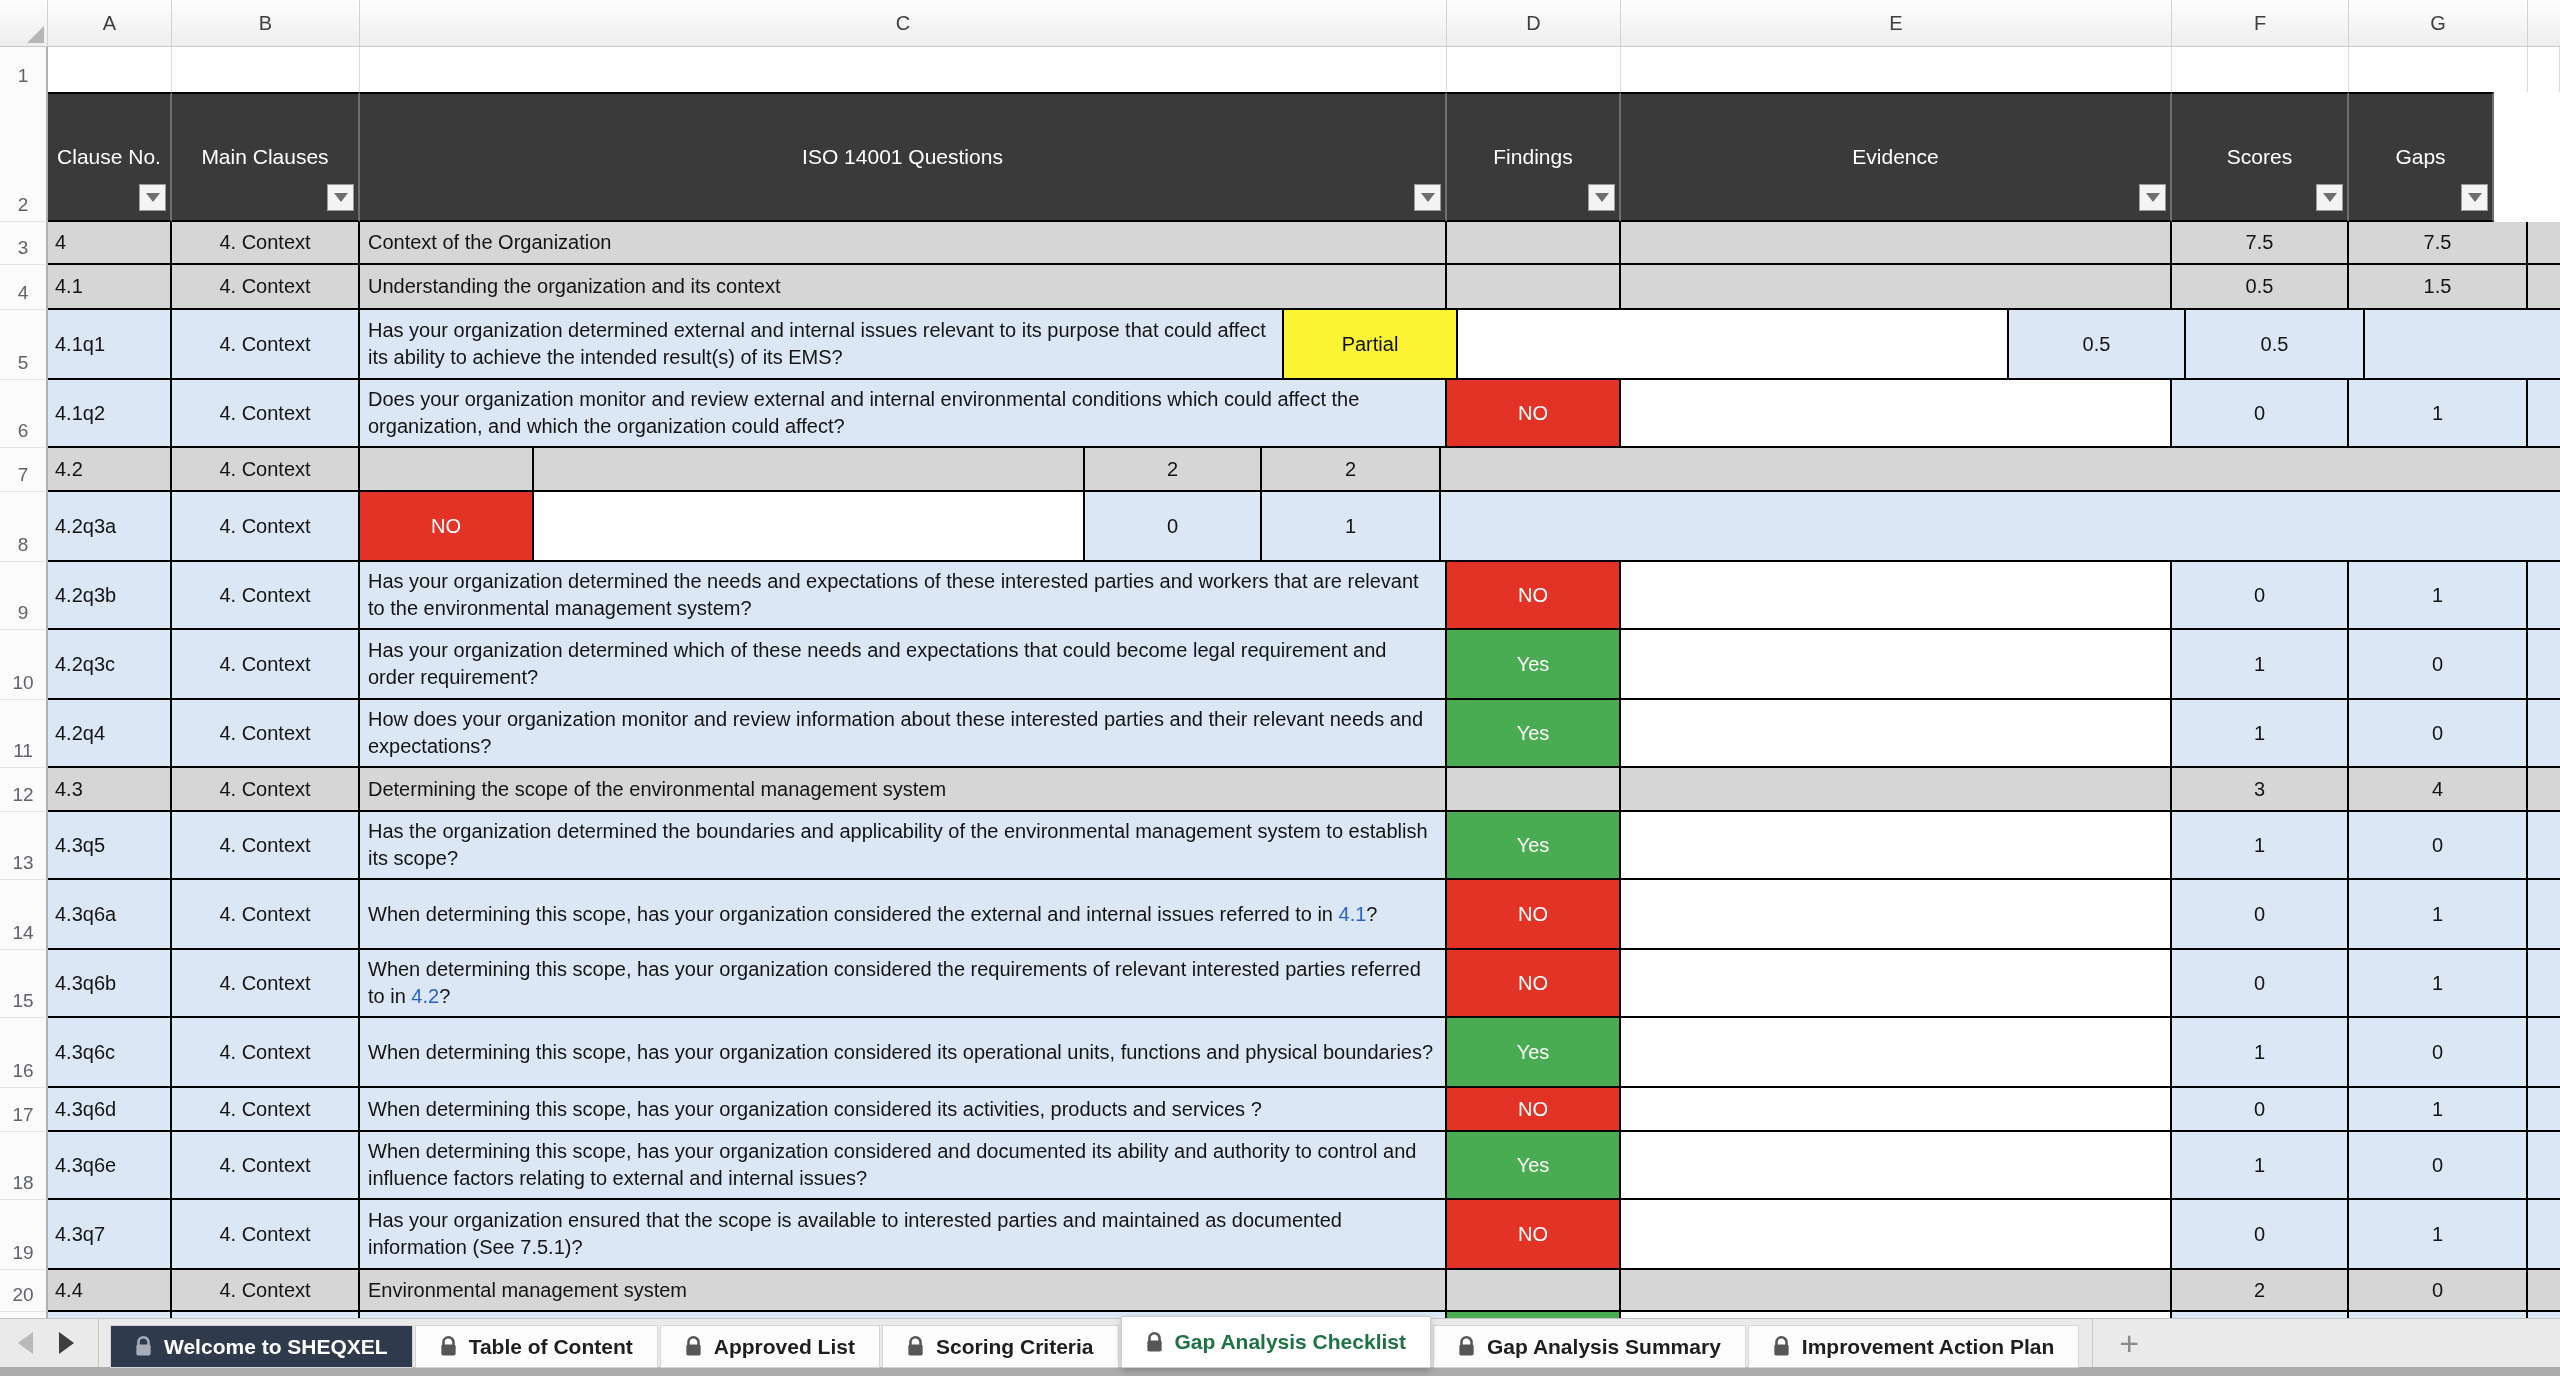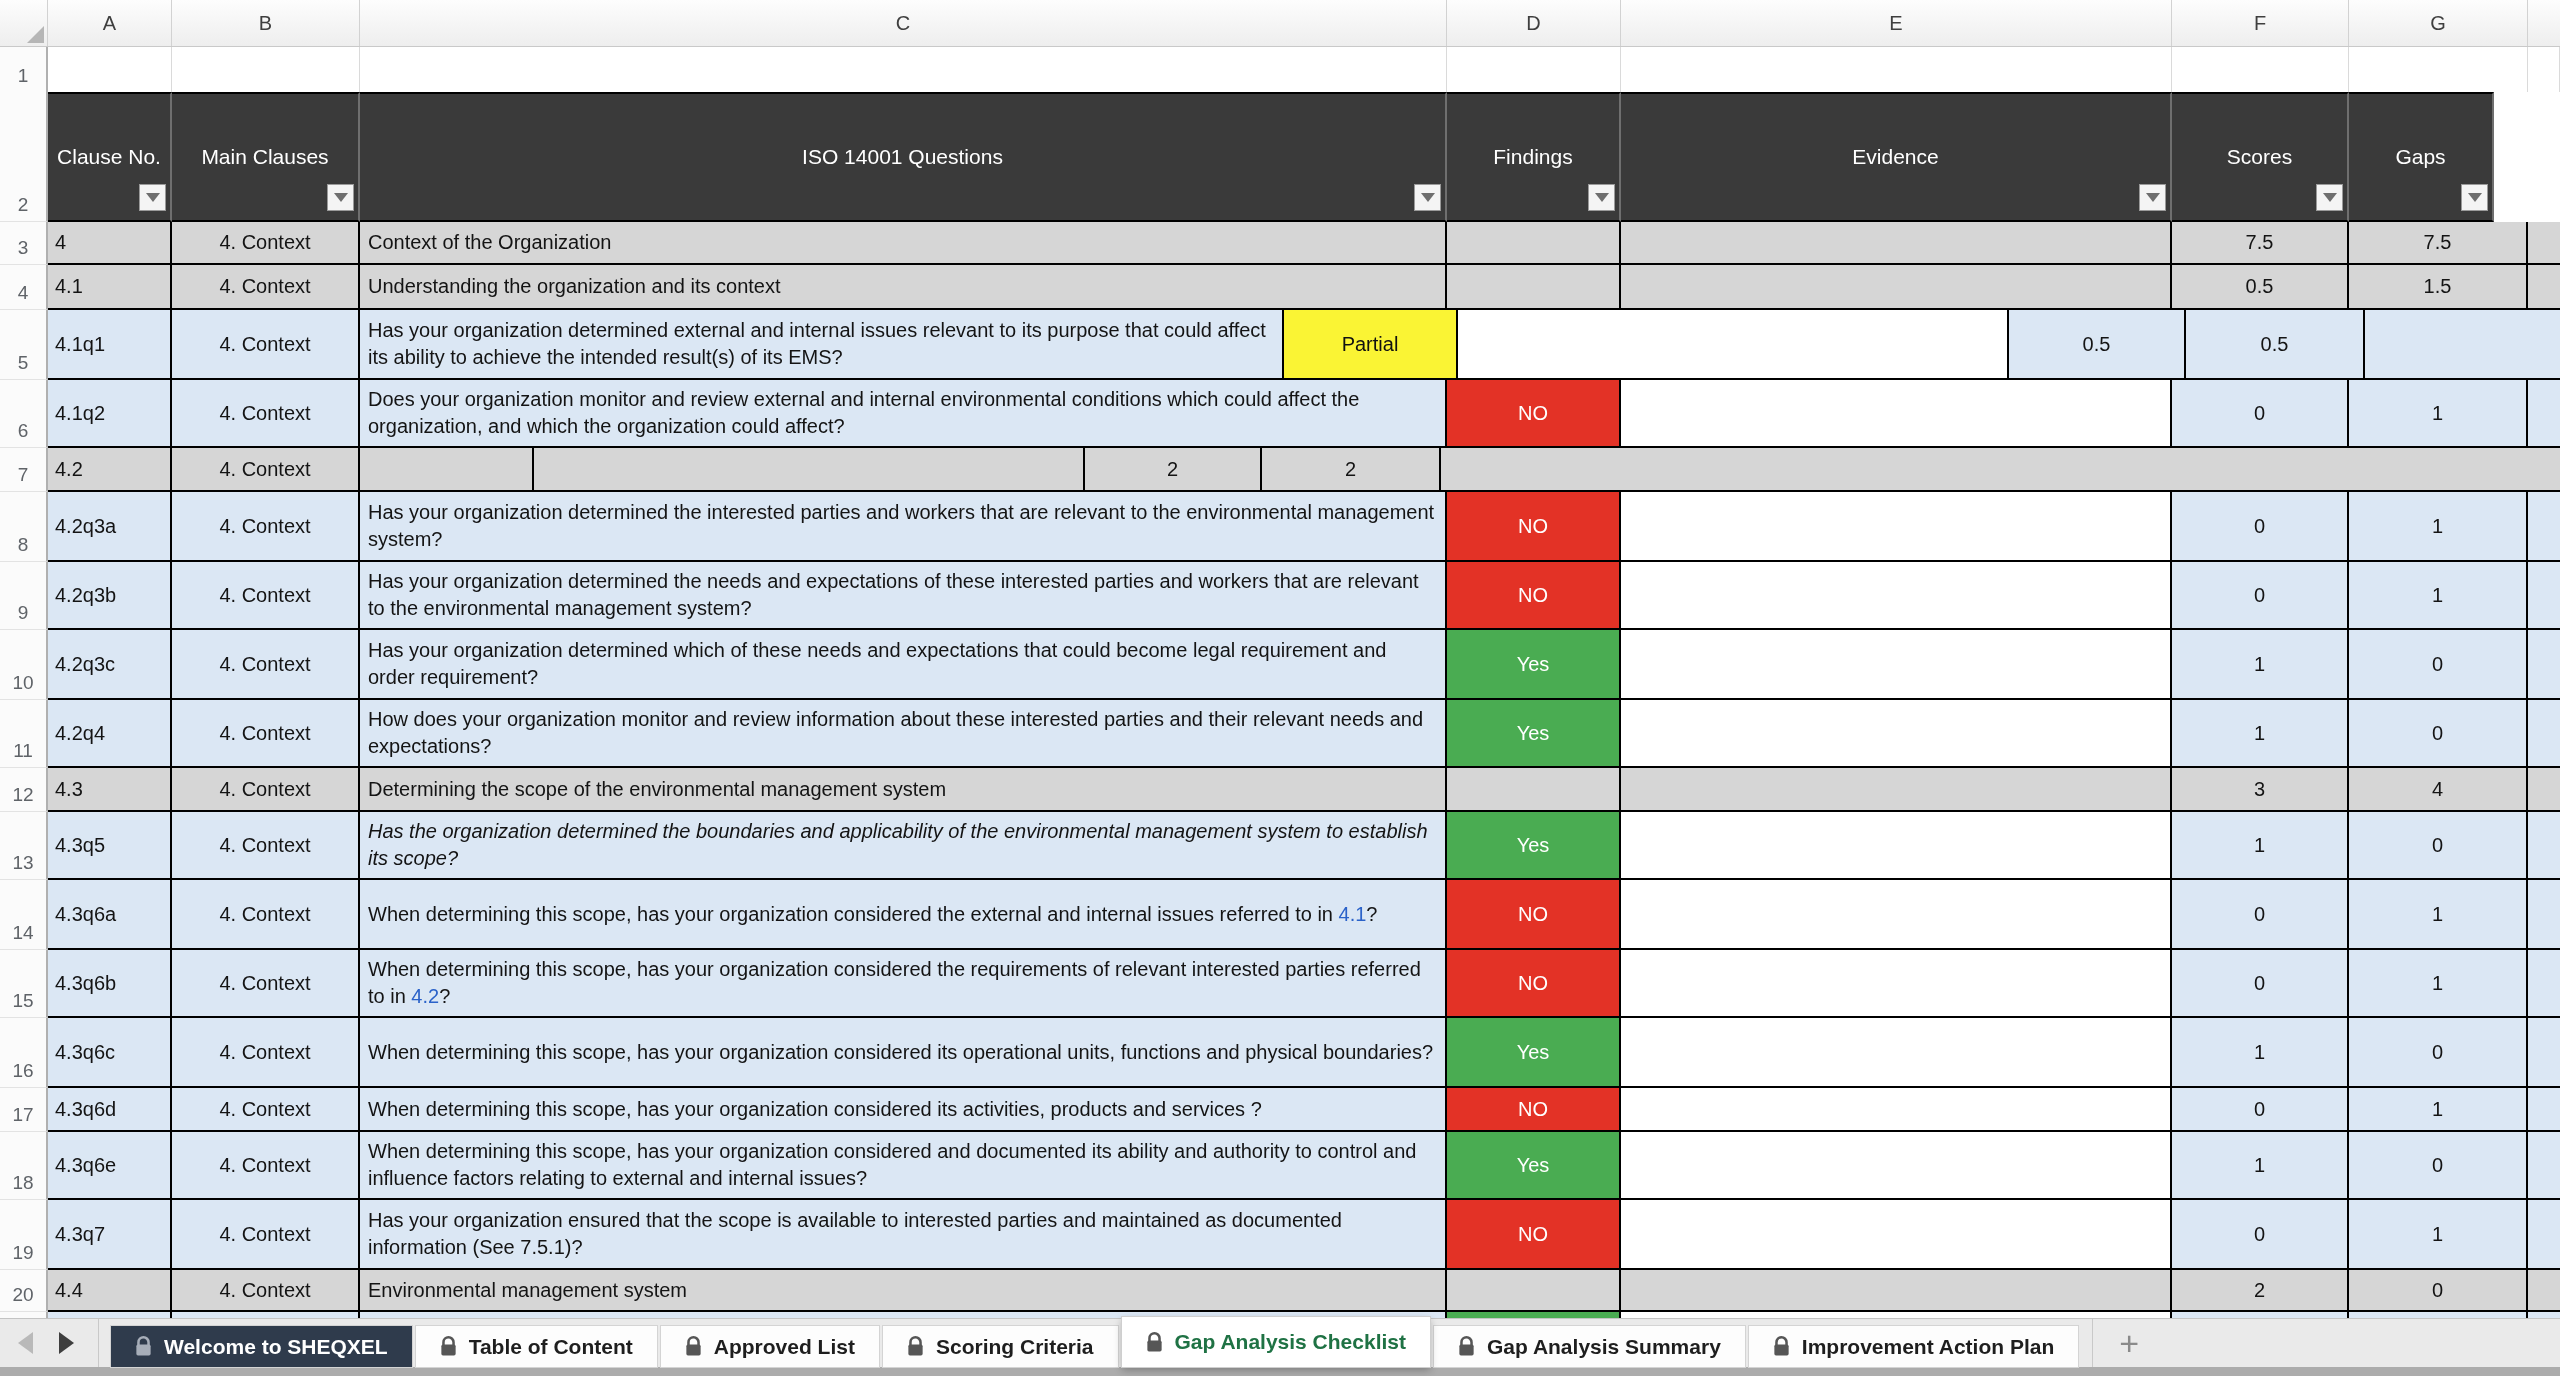--- a/index.html
+++ b/index.html
@@ -187,23 +187,20 @@
         <div class="cell ac" style="width: 174px; height: 44px; background: rgb(214, 214, 214);"></div>
         <div class="cell al" style="width: 551px; height: 44px; background: rgb(214, 214, 214);"></div>
         <div class="cell ac" style="width: 177px; height: 44px; background: rgb(214, 214, 214);">2</div>
         <div class="cell ac" style="width: 179px; height: 44px; background: rgb(214, 214, 214);">2</div>
         <div class="cell last" style="height: 44px; background: rgb(214, 214, 214);"></div>
       </div>
       <div class="row" style="height: 70px;">
         <div class="gut">8</div>
         <div class="cell al" style="width: 124px; height: 70px; background: rgb(219, 231, 244);">4.2q3a</div>
         <div class="cell ac" style="width: 188px; height: 70px; background: rgb(219, 231, 244);">4. Context</div>
-        <div class="cell al qcell" style="width: 1087px; height: 70px; background: rgb(219, 231, 244);">
-          <span>Has your organization determined the interested parties and workers that are relevant to the environmental management system?</span>
-        </div>
         <div class="cell ac" style="width: 174px; height: 70px; background: rgb(227, 50, 38); color: rgb(255, 255, 255);">NO</div>
         <div class="cell al" style="width: 551px; height: 70px; background: rgb(255, 255, 255);"></div>
         <div class="cell ac" style="width: 177px; height: 70px; background: rgb(219, 231, 244);">0</div>
         <div class="cell ac" style="width: 179px; height: 70px; background: rgb(219, 231, 244);">1</div>
         <div class="cell last" style="height: 70px; background: rgb(219, 231, 244);"></div>
       </div>
       <div class="row" style="height: 68px;">
         <div class="gut">9</div>
         <div class="cell al" style="width: 124px; height: 68px; background: rgb(219, 231, 244);">4.2q3b</div>
         <div class="cell ac" style="width: 188px; height: 68px; background: rgb(219, 231, 244);">4. Context</div>
@@ -252,21 +249,21 @@
         <div class="cell ac" style="width: 174px; height: 44px; background: rgb(214, 214, 214);"></div>
         <div class="cell al" style="width: 551px; height: 44px; background: rgb(214, 214, 214);"></div>
         <div class="cell ac" style="width: 177px; height: 44px; background: rgb(214, 214, 214);">3</div>
         <div class="cell ac" style="width: 179px; height: 44px; background: rgb(214, 214, 214);">4</div>
         <div class="cell last" style="height: 44px; background: rgb(214, 214, 214);"></div>
       </div>
       <div class="row" style="height: 68px;">
         <div class="gut">13</div>
         <div class="cell al" style="width: 124px; height: 68px; background: rgb(219, 231, 244);">4.3q5</div>
         <div class="cell ac" style="width: 188px; height: 68px; background: rgb(219, 231, 244);">4. Context</div>
-        <div class="cell al qcell" style="width: 1087px; height: 68px; background: rgb(219, 231, 244); font-style: italic;">
+        <div class="cell al qcell" style="width: 1087px; height: 68px; background: rgb(219, 231, 244);">
           <span>Has the organization determined the boundaries and applicability of the environmental management system to establish its scope?</span>
         </div>
         <div class="cell ac" style="width: 174px; height: 68px; background: rgb(74, 172, 82); color: rgb(255, 255, 255);">Yes</div>
         <div class="cell al" style="width: 551px; height: 68px; background: rgb(255, 255, 255);"></div>
         <div class="cell ac" style="width: 177px; height: 68px; background: rgb(219, 231, 244);">1</div>
         <div class="cell ac" style="width: 179px; height: 68px; background: rgb(219, 231, 244);">0</div>
         <div class="cell last" style="height: 68px; background: rgb(219, 231, 244);"></div>
       </div>
       <div class="row" style="height: 70px;">
         <div class="gut">14</div>

